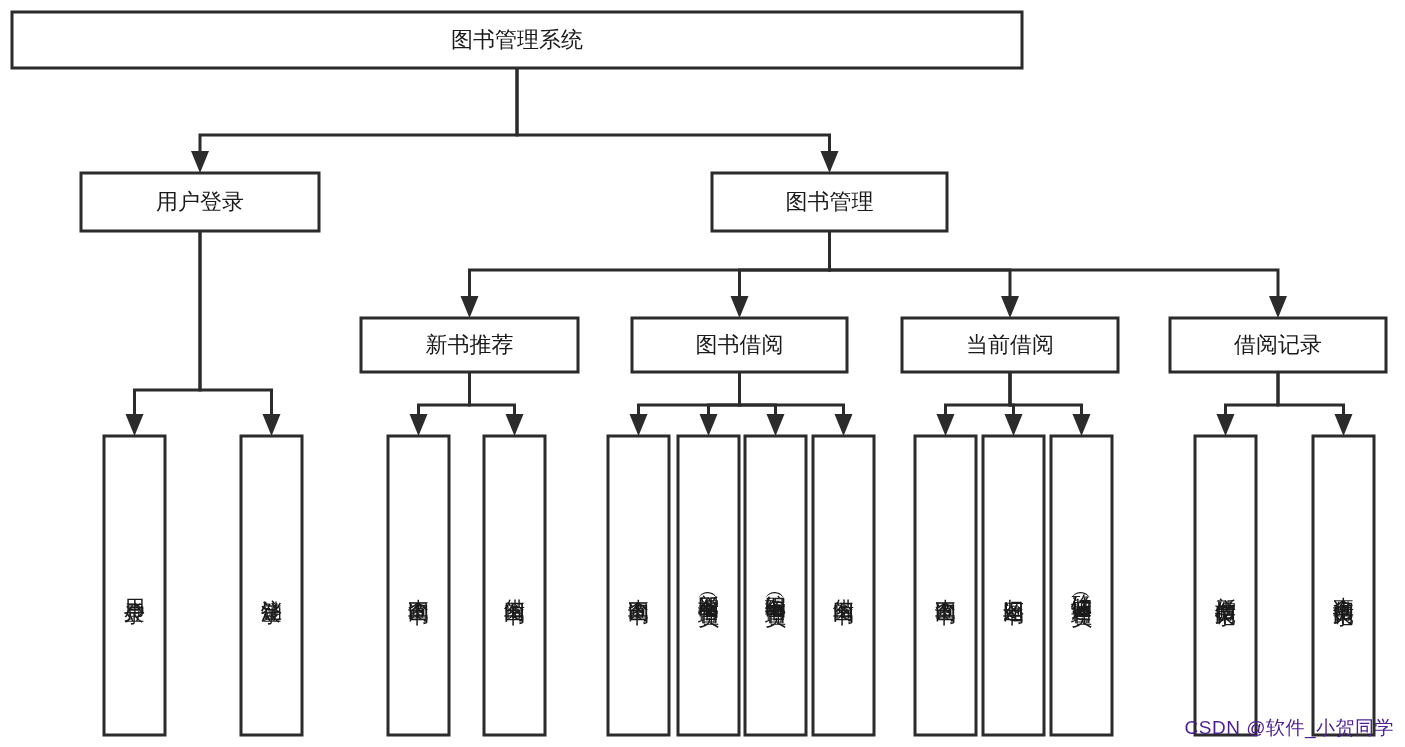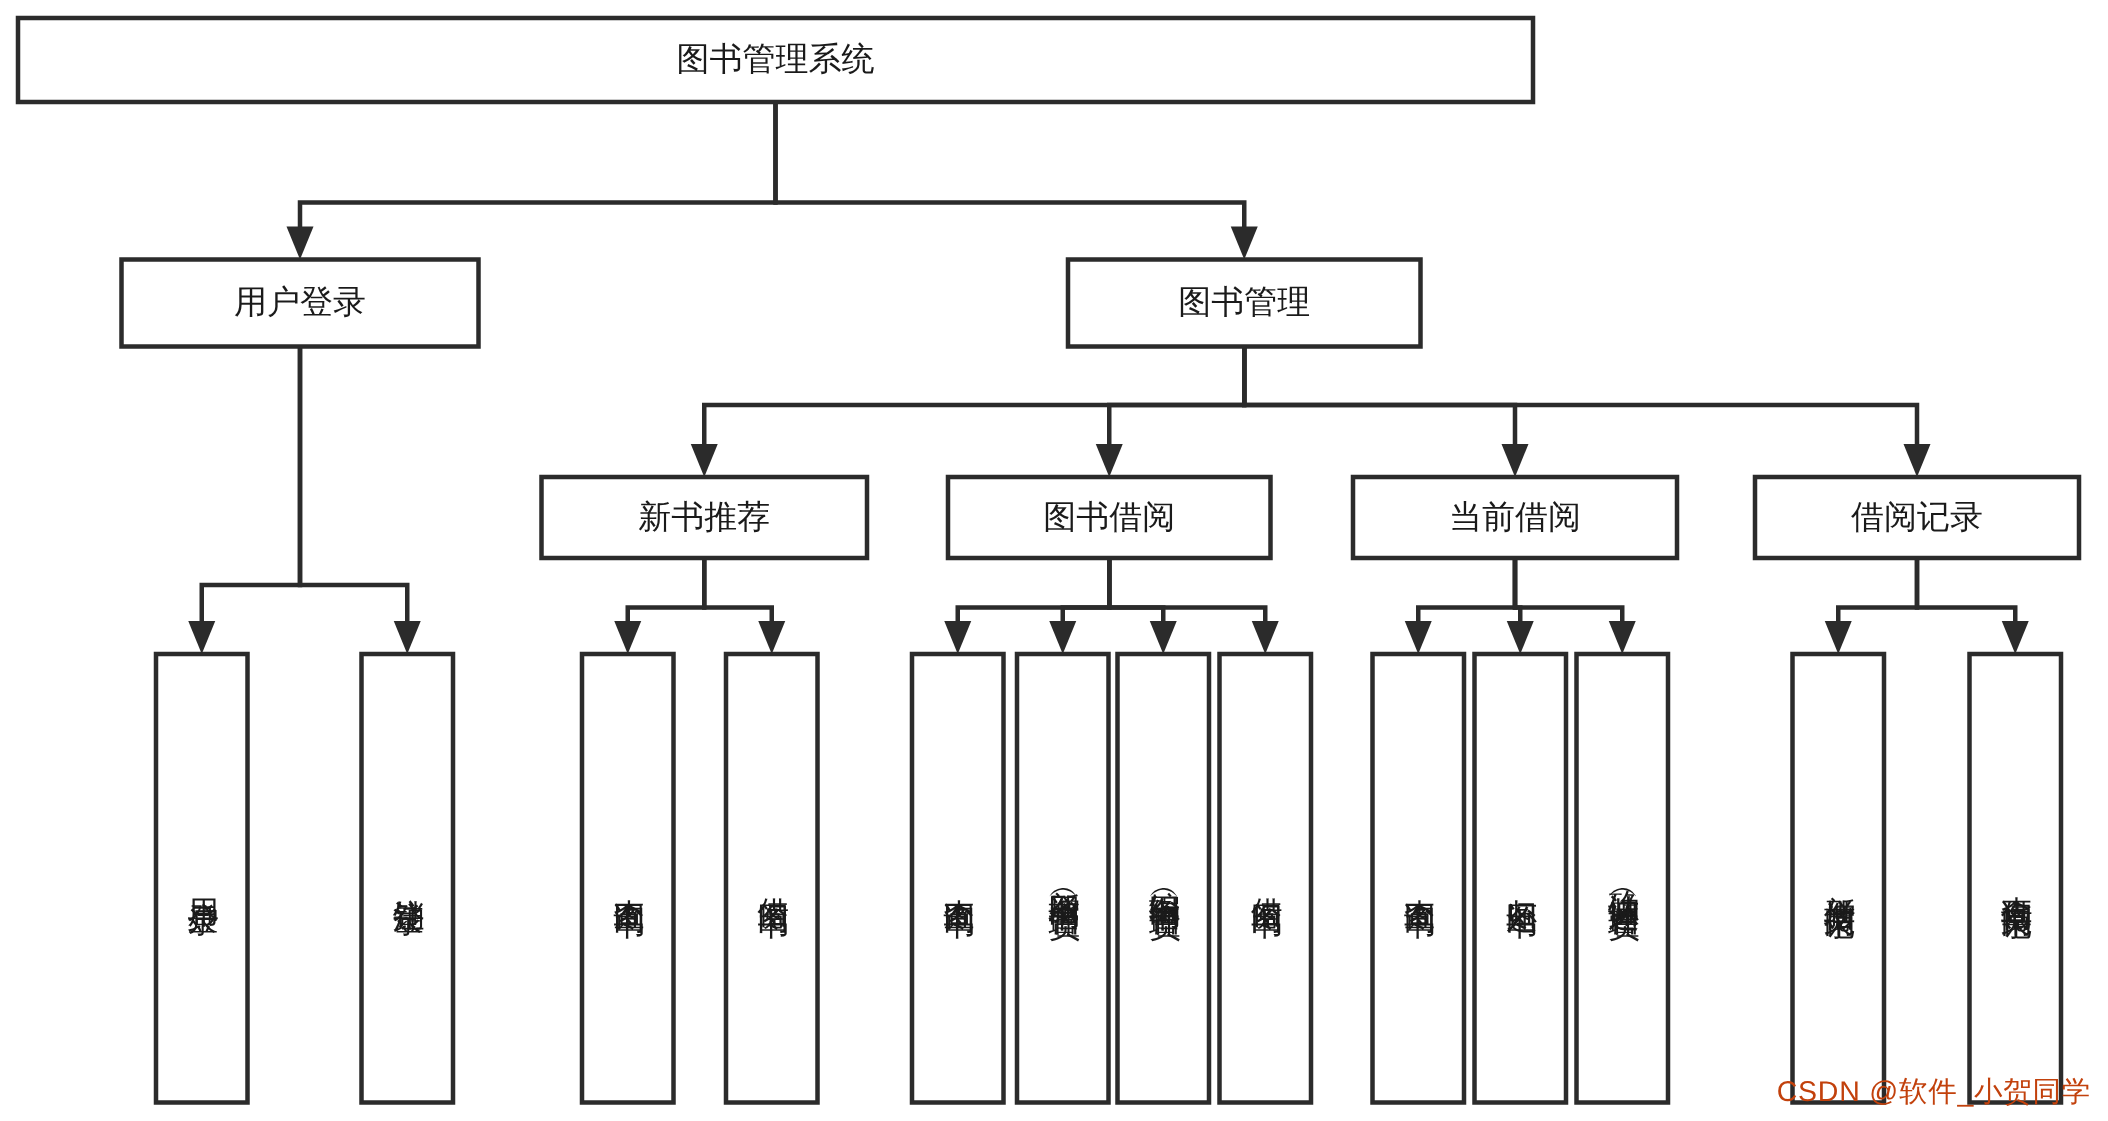--- a/index.html
+++ b/index.html
@@ -64,21 +64,21 @@
     text-align: start;
     white-space: nowrap;
     pointer-events: none;
   }
   .watermark {
     position: absolute;
     right: 8px;
     bottom: 6px;
     font-family: "Liberation Sans", "DejaVu Sans", sans-serif;
     font-size: 19px;
-    color: #c2410c;
+    color: #4c1d95;
     white-space: nowrap;
     letter-spacing: 0.5px;
     margin-left: 36px;
   }
 </style>
 </head>
 <body>
 
 <div id="diagram-root">
 

